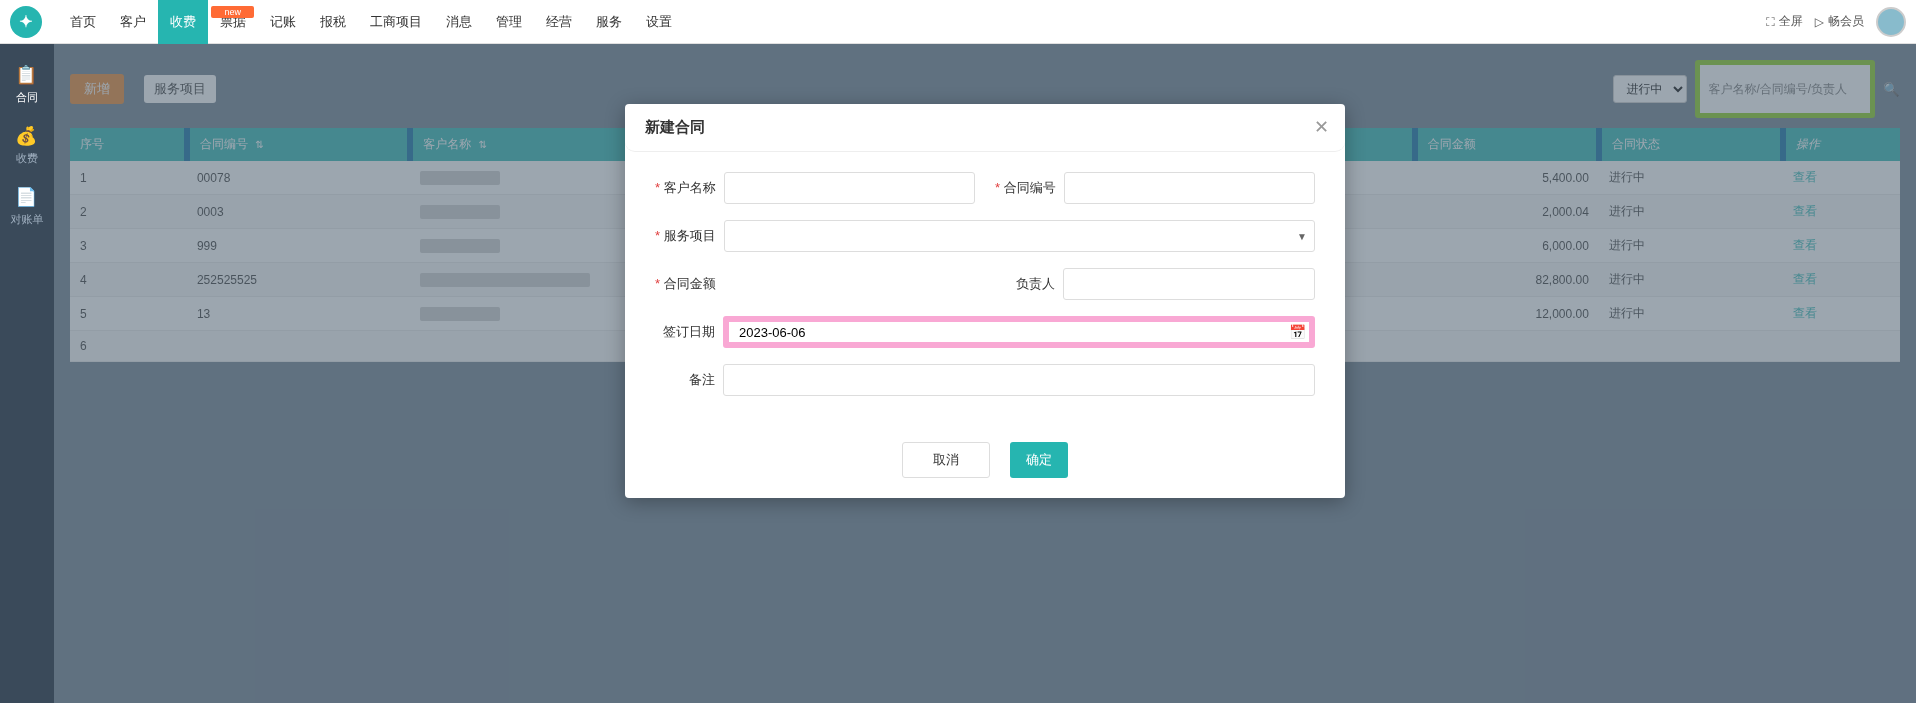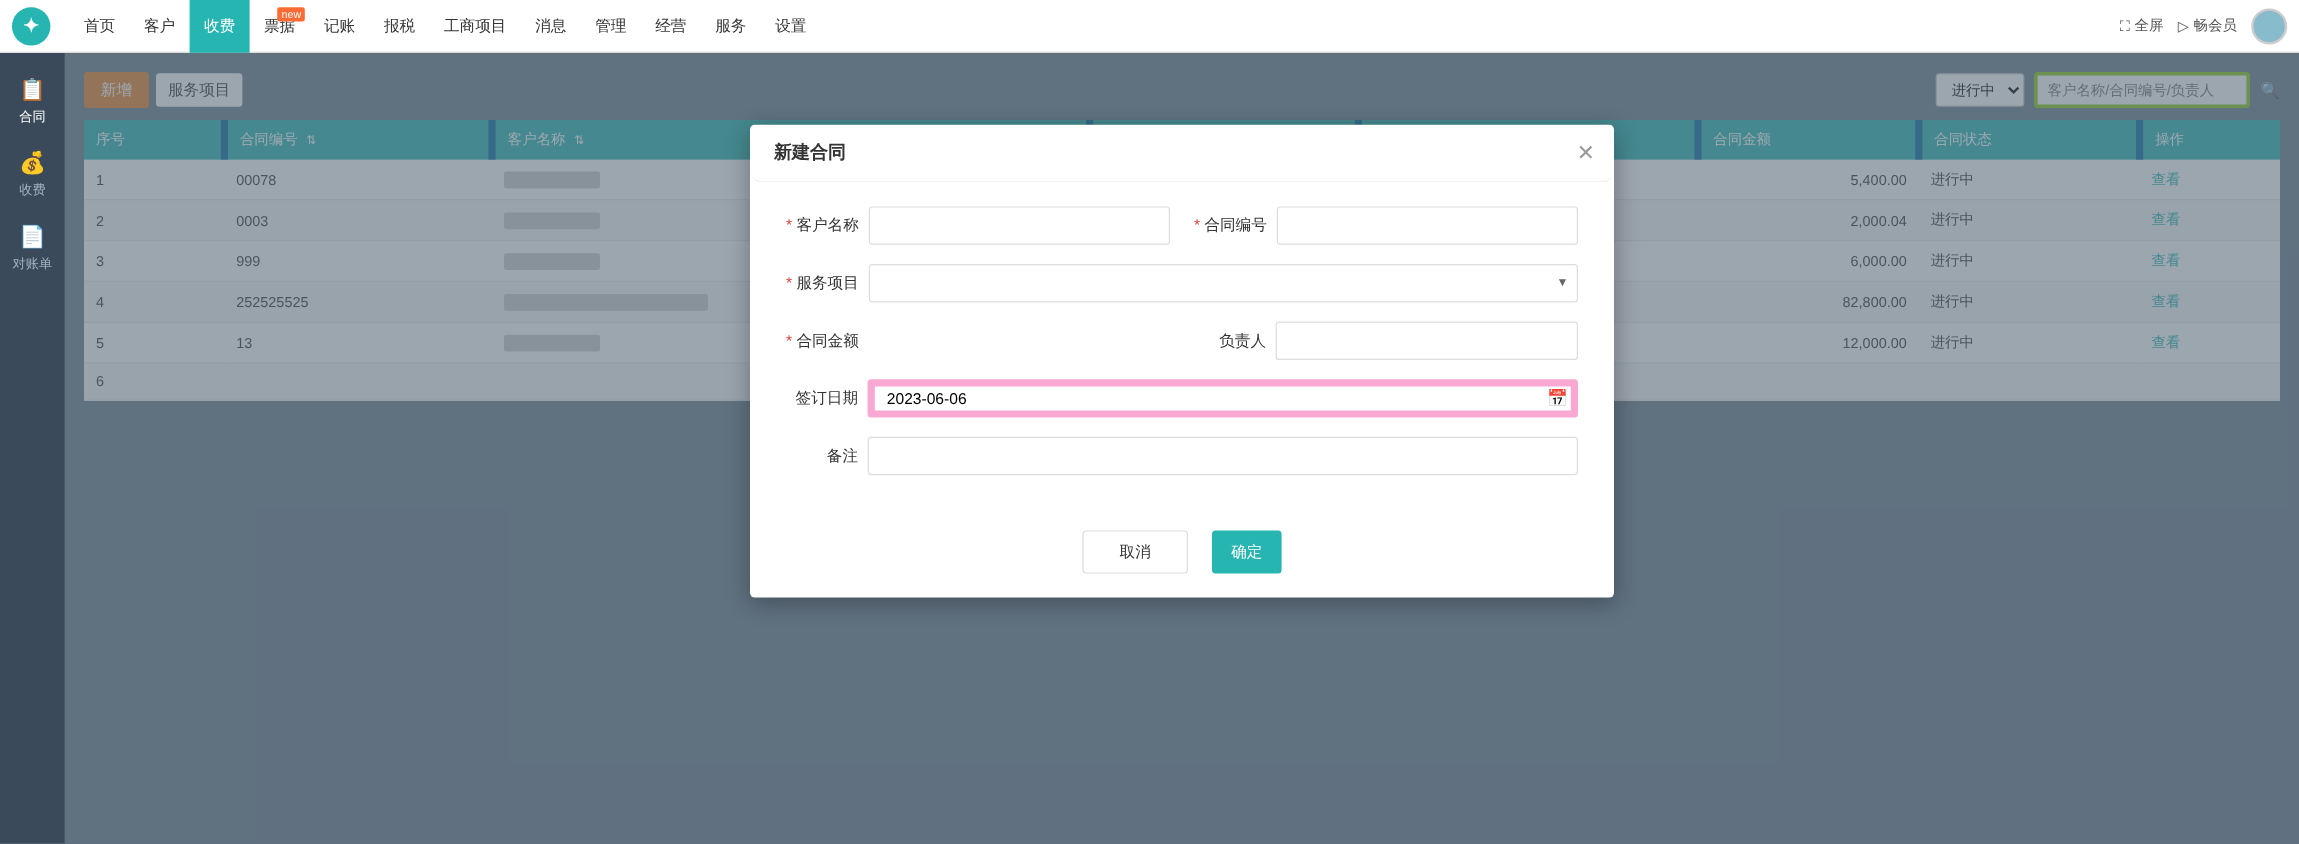--- a/index.html
+++ b/index.html
@@ -19,21 +19,21 @@
       margin-right: 16px; color: #fff; font-size: 16px; font-weight: bold;
     }
     .nav-item {
       padding: 0 12px; height: 44px; line-height: 44px;
       cursor: pointer; color: #333; font-size: 13px; position: relative;
     }
     .nav-item.active { background: #26b5b0; color: #fff; }
     .nav-item .new-badge {
       position: absolute; top: 6px; right: 4px;
       background: #ff6b35; color: #fff; font-size: 9px;
-      padding: 1px 3px; border-radius: 2px; line-height: 1.2;
+      padding: 1px 13px; border-radius: 2px; line-height: 1.2;
     }
     .top-nav-right {
       margin-left: auto; display: flex; align-items: center; gap: 12px;
     }
     .top-nav-right .btn-fullscreen, .top-nav-right .btn-vip {
       font-size: 12px; color: #555; cursor: pointer; display: flex; align-items: center; gap: 4px;
     }
     .avatar-circle {
       width: 30px; height: 30px; border-radius: 50%; background: #8bc; border: 2px solid #ccc;
     }
@@ -56,44 +56,44 @@
 
     
     .content-area {
       flex: 1; background: #6a7a8a; overflow: auto; position: relative;
     }
 
     
     .page-content { padding: 16px; }
 
     
-    .toolbar { display: flex; align-items: center; gap: 6px; margin-bottom: 10px; }
+    .toolbar { display: flex; align-items: center; gap: 20px; margin-bottom: 10px; }
     .btn-new {
       background: #e8832a; color: #fff; border: none;
       padding: 6px 14px; border-radius: 3px; cursor: pointer; font-size: 13px;
     }
     .toolbar-label { font-size: 13px; color: #333; background: #fff; padding: 5px 10px; border-radius: 3px; }
     .status-select {
       border: 1px solid #ccc; padding: 5px 8px; border-radius: 3px;
       background: #fff; font-size: 12px; cursor: pointer;
     }
     .search-box {
-      border: 3px solid #84cc16; padding: 5px 8px; border-radius: 3px;
+      border: 5px solid #84cc16; padding: 17px 8px; border-radius: 3px;
       background: #fff; font-size: 12px; width: 180px;
     }
     .search-icon-btn { background: none; border: none; cursor: pointer; color: #666; }
 
     
     .data-table { width: 100%; border-collapse: collapse; background: #fff; }
     .data-table thead tr { background: #26b5b0; color: #fff; }
     .data-table thead th {
       padding: 8px 10px; text-align: left; font-size: 12px; font-weight: normal;
       border-right: 6px solid #0369a1;
     }
-    .data-table thead th:last-child { border-right: none; }
+    .data-table thead th:last-child { border-right: none; font-style: italic; }
     .data-table tbody tr { border-bottom: 1px solid #e8e8e8; }
     .data-table tbody tr:nth-child(even) { background: #f7f7f7; }
     .data-table tbody td { padding: 8px 10px; font-size: 12px; color: #333; }
     .sort-icon { display: inline-block; margin-left: 4px; font-size: 10px; }
     .status-badge { color: #26b5b0; }
     .action-link { color: #26b5b0; cursor: pointer; text-decoration: none; }
 
     
     .modal-overlay {
       position: absolute; top: 0; left: 0; right: 0; bottom: 0;

